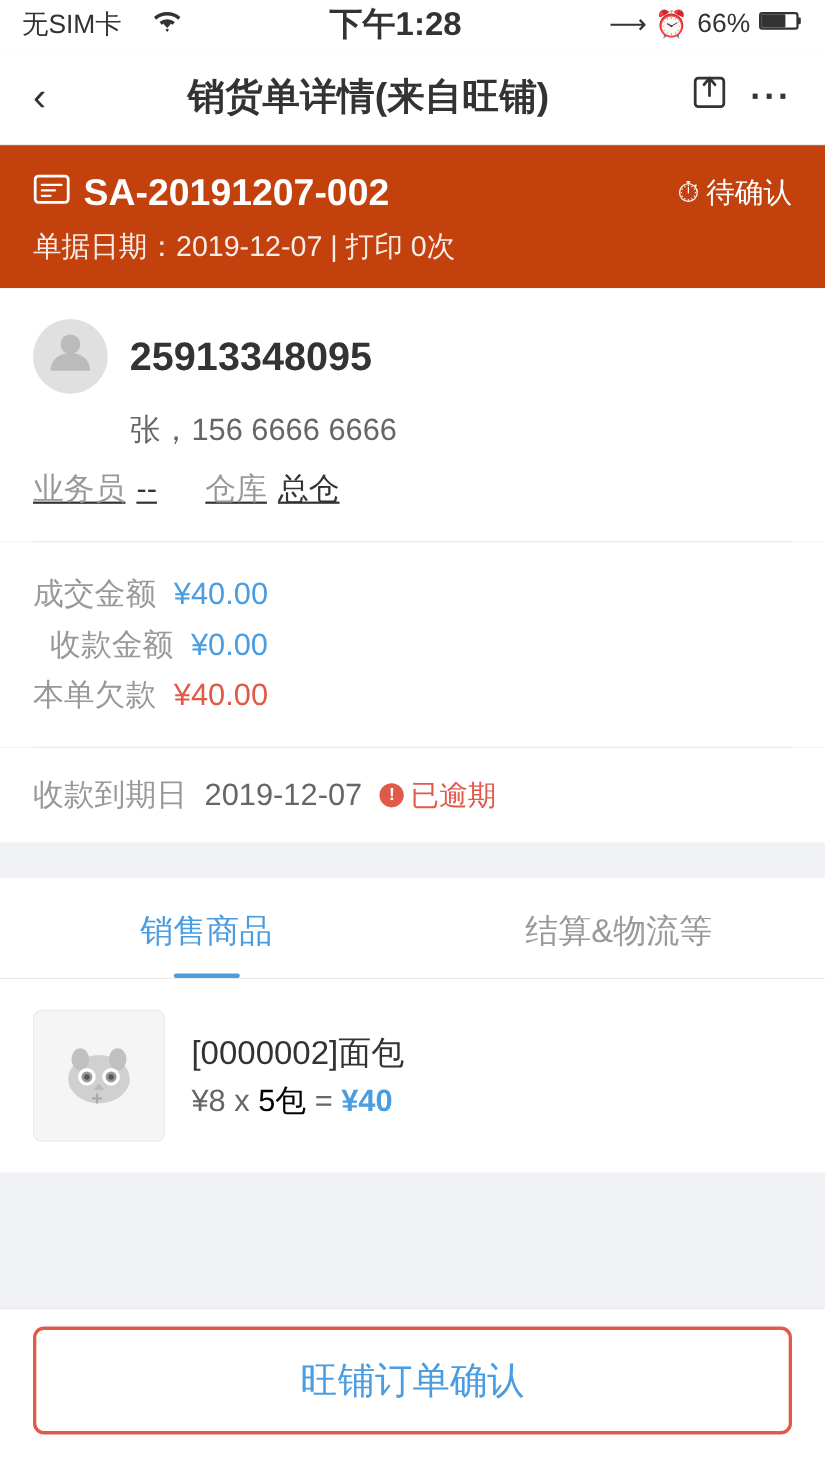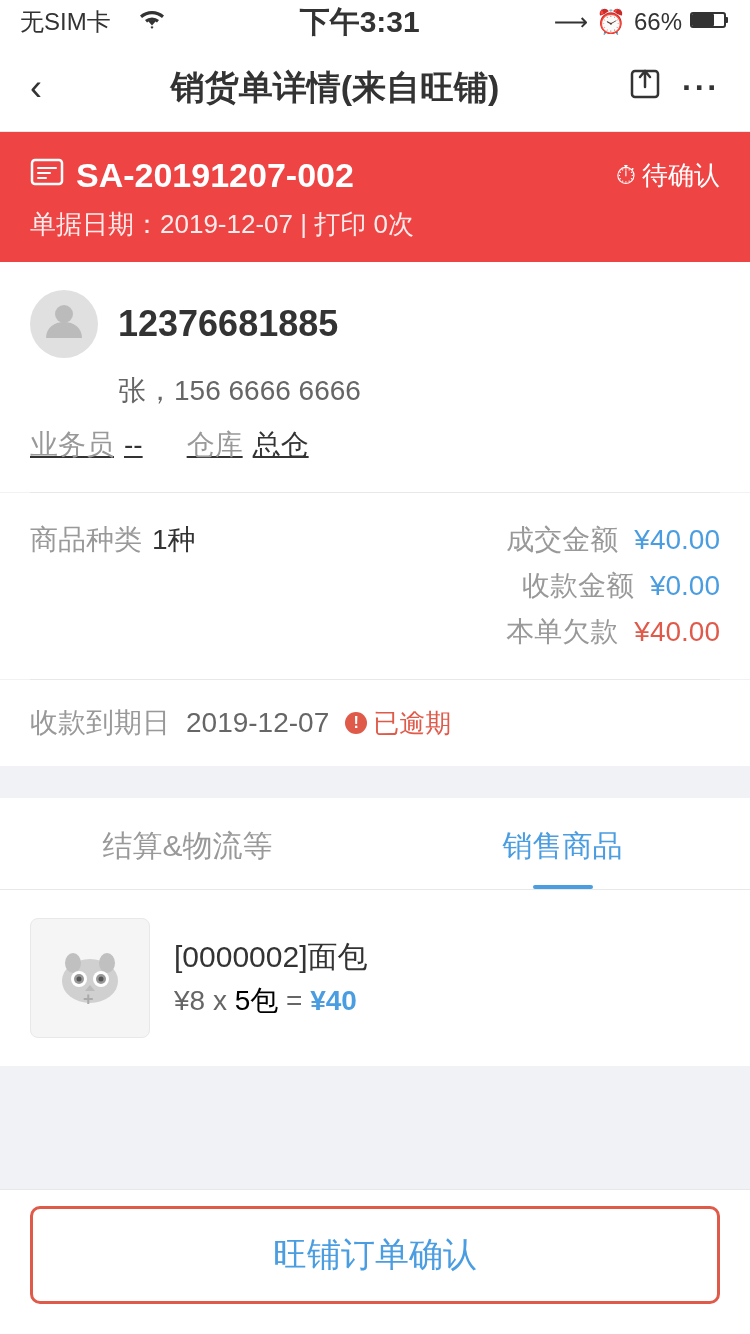--- a/index.html
+++ b/index.html
@@ -53,21 +53,21 @@
       align-items: center;
       gap: 20px;
     }
     .nav-icon {
       font-size: 32px;
       color: #333;
     }
 
     
     .order-header {
-      background: #ef4444;
+      background: #c2410c;
       padding: 24px 30px 20px;
     }
     .order-id-row {
       display: flex;
       align-items: center;
       justify-content: space-between;
       margin-bottom: 12px;
     }
     .order-id {
       font-size: 34px;
@@ -336,21 +336,21 @@
     <span>无SIM卡</span>
     <span>
       <svg width="28" height="22" viewBox="0 0 28 22">
         <path d="M14 17.5l3.5-4a5 5 0 00-7 0l3.5 4z" fill="#333"></path>
         <path d="M14 21l1.5-2a2 2 0 00-3 0L14 21z" fill="#333"></path>
         <path d="M7 12l2 2.5a8 8 0 0110 0L21 12a11 11 0 00-14 0z" fill="#333"></path>
         <path d="M2 7.5l2 2.5a15 15 0 0120 0l2-2.5A18 18 0 002 7.5z" fill="#333"></path>
       </svg>
     </span>
   </div>
-  <div class="status-center">下午3:31</div>
+  <div class="status-center">下午1:28</div>
   <div class="status-right">
     <span>⟶</span>
     <span>⏰</span>
     <span>66%</span>
     <span>
       <svg width="40" height="20" viewBox="0 0 40 20">
         <rect x="1" y="3" width="34" height="14" rx="2" fill="none" stroke="#333" stroke-width="2"></rect>
         <rect x="35" y="7" width="3" height="6" rx="1" fill="#333"></rect>
         <rect x="2" y="4" width="22" height="12" rx="1" fill="#333"></rect>
       </svg>
@@ -396,43 +396,39 @@
 <div class="customer-section">
   <div class="customer-row">
     <div class="avatar">
       <span class="avatar-icon">
         <svg width="44" height="44" viewBox="0 0 44 44">
           <circle cx="22" cy="16" r="9" fill="#bbb"></circle>
           <path d="M4 40c0-10 8-16 18-16s18 6 18 16" fill="#bbb"></path>
         </svg>
       </span>
     </div>
-    <span class="customer-phone">12376681885</span>
+    <span class="customer-phone">25913348095</span>
   </div>
   <div class="customer-name">张，156 6666 6666</div>
   <div class="customer-meta">
     <div class="meta-item">
       <span class="meta-label">业务员</span>
       <span class="meta-value">--</span>
     </div>
     <div class="meta-item">
       <span class="meta-label">仓库</span>
       <span class="meta-value">总仓</span>
     </div>
   </div>
 </div>
 
 <div class="thin-divider"></div>
 
 <div class="summary-section">
   <div class="summary-row">
-    <div class="summary-left">
-      <span class="summary-label">商品种类</span>
-      <span class="summary-count">1种</span>
-    </div>
     <div class="summary-right">
       <div class="summary-item">
         <span class="summary-label">成交金额</span>
         <span class="amount-blue">¥40.00</span>
       </div>
       <div class="summary-item">
         <span class="summary-label">收款金额</span>
         <span class="amount-blue">¥0.00</span>
       </div>
       <div class="summary-item">
@@ -451,22 +447,22 @@
   <div class="overdue-badge">
     <div class="overdue-dot">!</div>
     <span>已逾期</span>
   </div>
 </div>
 
 <div class="divider"></div>
 
 <div class="tabs-section">
   <div class="tabs-header">
+    <div class="tab-item active">销售商品</div>
     <div class="tab-item">结算&amp;物流等</div>
-    <div class="tab-item active">销售商品</div>
   </div>
 
   <div class="product-section">
     <div class="product-item">
       <div class="product-thumbnail">
         <div class="product-logo">
           <svg width="70" height="55" viewBox="0 0 70 55">
 
             <ellipse cx="35" cy="30" rx="28" ry="22" fill="#d0d0d0"></ellipse>
 

